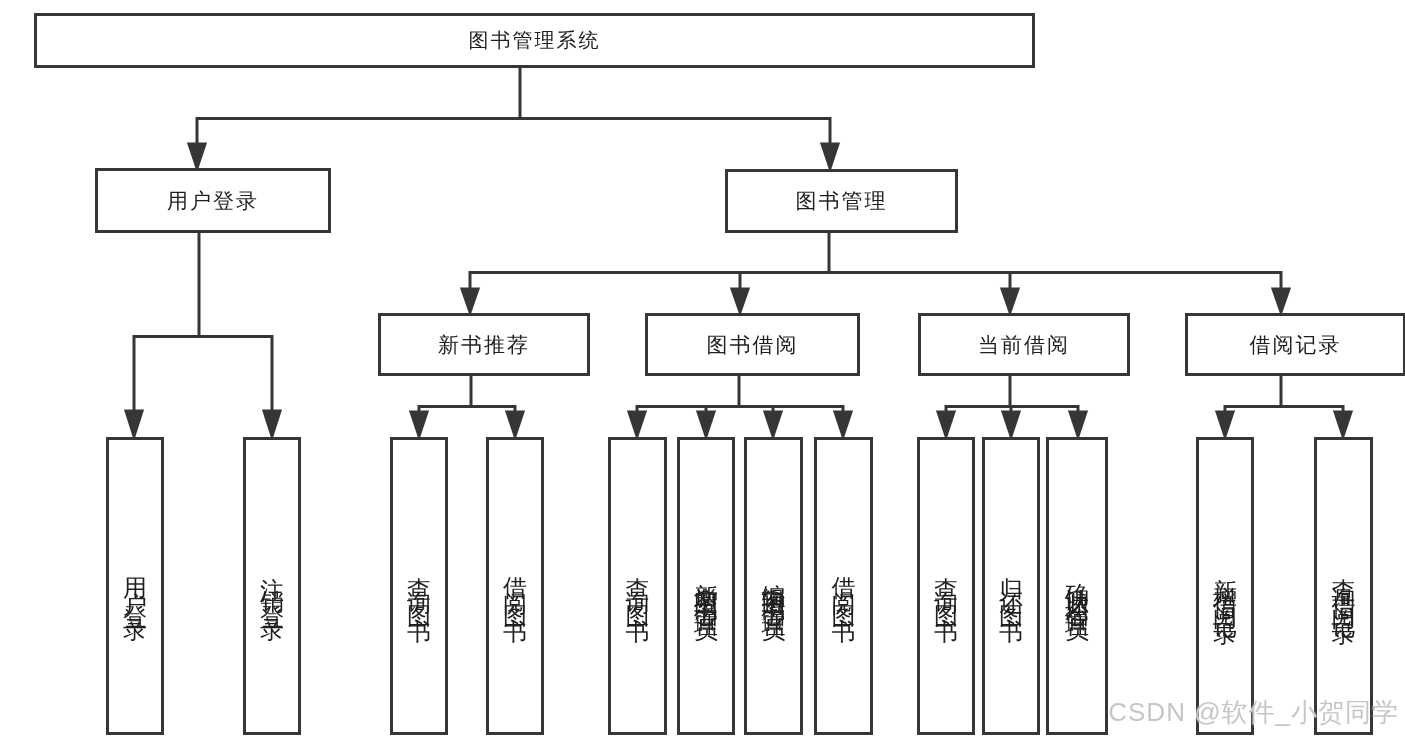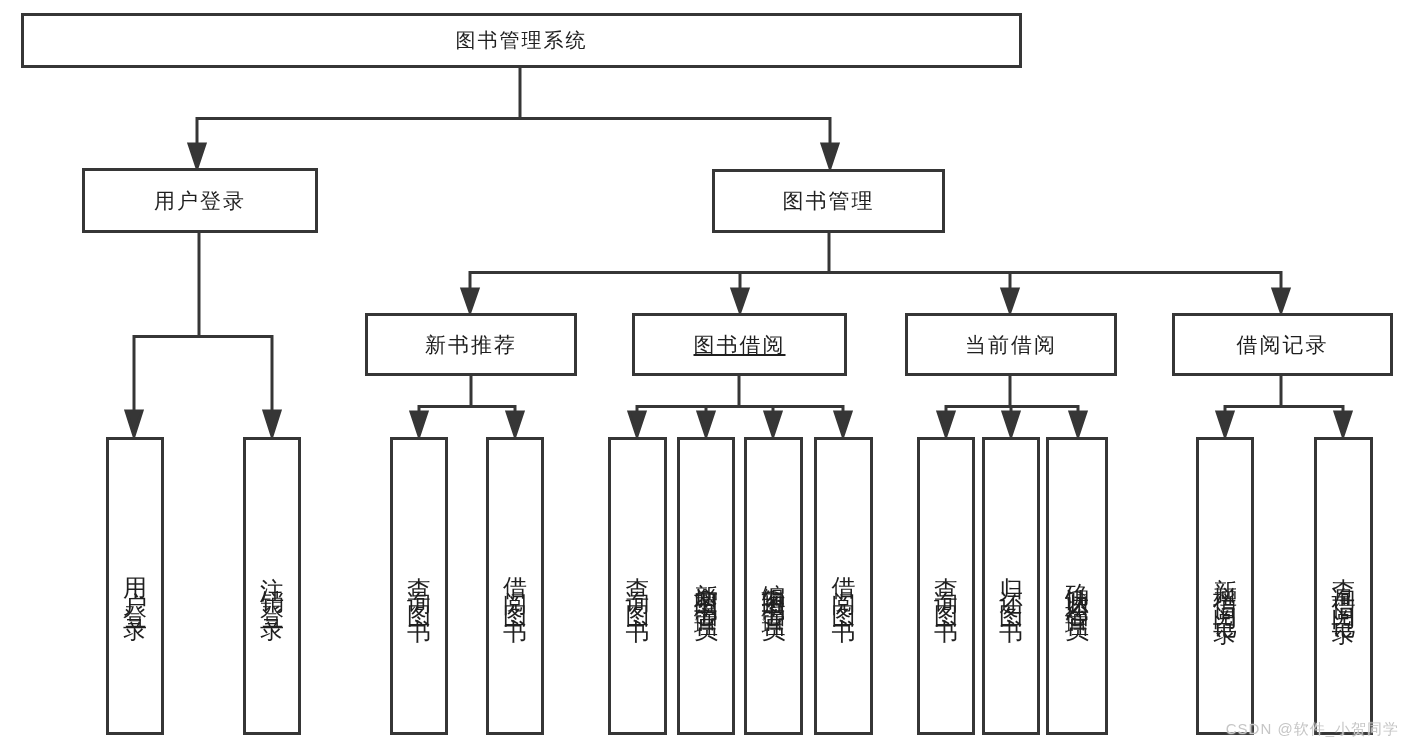--- a/index.html
+++ b/index.html
@@ -25,20 +25,21 @@
     box-sizing: border-box;
     border: 3px solid var(--line, #363636);
     background: #ffffff;
     display: flex;
     align-items: center;
     justify-content: center;
     font-size: 21px;
     letter-spacing: 2px;
     color: var(--text, #1f1f1f);
     z-index: 1;
+    margin-left: 13px;
   }
   .box.root { font-size: 20px; }
   .leaf {
     position: absolute;
     top: 437px;
     height: 298px;
     box-sizing: border-box;
     border: 3px solid var(--line, #363636);
     background: #ffffff;
     display: flex;
@@ -50,22 +51,22 @@
     writing-mode: vertical-rl;
     text-orientation: mixed;
     font-size: 24px;
     line-height: 1;
     color: var(--text, #1f1f1f);
     white-space: nowrap;
   }
   .watermark {
     position: absolute;
     right: 6px;
-    bottom: 8px;
-    font-size: 15px;
+    bottom: 17px;
+    font-size: 26px;
     color: var(--wm, #c6c6c6);
     text-shadow: 0 0 2px #ffffff;
     z-index: 2;
     letter-spacing: 1px;
   }
 </style>
 </head>
 <body>
 
 <div class="stage">
@@ -131,21 +132,21 @@
     <line x1="1343" y1="405" x2="1343" y2="414"></line>
     <polygon points="1335,412 1351,412 1343,436"></polygon>
   </svg>
 
   <div class="box root" style="left:21px; top:13px; width:1001px; height:55px;">图书管理系统</div>
 
   <div class="box" style="left:82px; top:168px; width:236px; height:65px;">用户登录</div>
   <div class="box" style="left:365px; top:313px; width:212px; height:63px;">新书推荐</div>
 
   <div class="box" style="left:712px; top:169px; width:233px; height:64px;">图书管理</div>
-  <div class="box" style="left:632px; top:313px; width:215px; height:63px;text-decoration:underline;">图书借阅</div>
+  <div class="box" style="left:632px; top:313px; width:215px; height:63px;">图书借阅</div>
   <div class="box" style="left:905px; top:313px; width:212px; height:63px;">当前借阅</div>
   <div class="box" style="left:1172px; top:313px; width:221px; height:63px;">借阅记录</div>
 
   <div class="leaf" style="left:106px; width:58px;">
     <span class="vtext" style="letter-spacing: 14px;">用户登录</span>
   </div>
   <div class="leaf" style="left:243px; width:58px;">
     <span class="vtext" style="letter-spacing: 14px;">注销登录</span>
   </div>
   <div class="leaf" style="left:390px; width:58px;">

